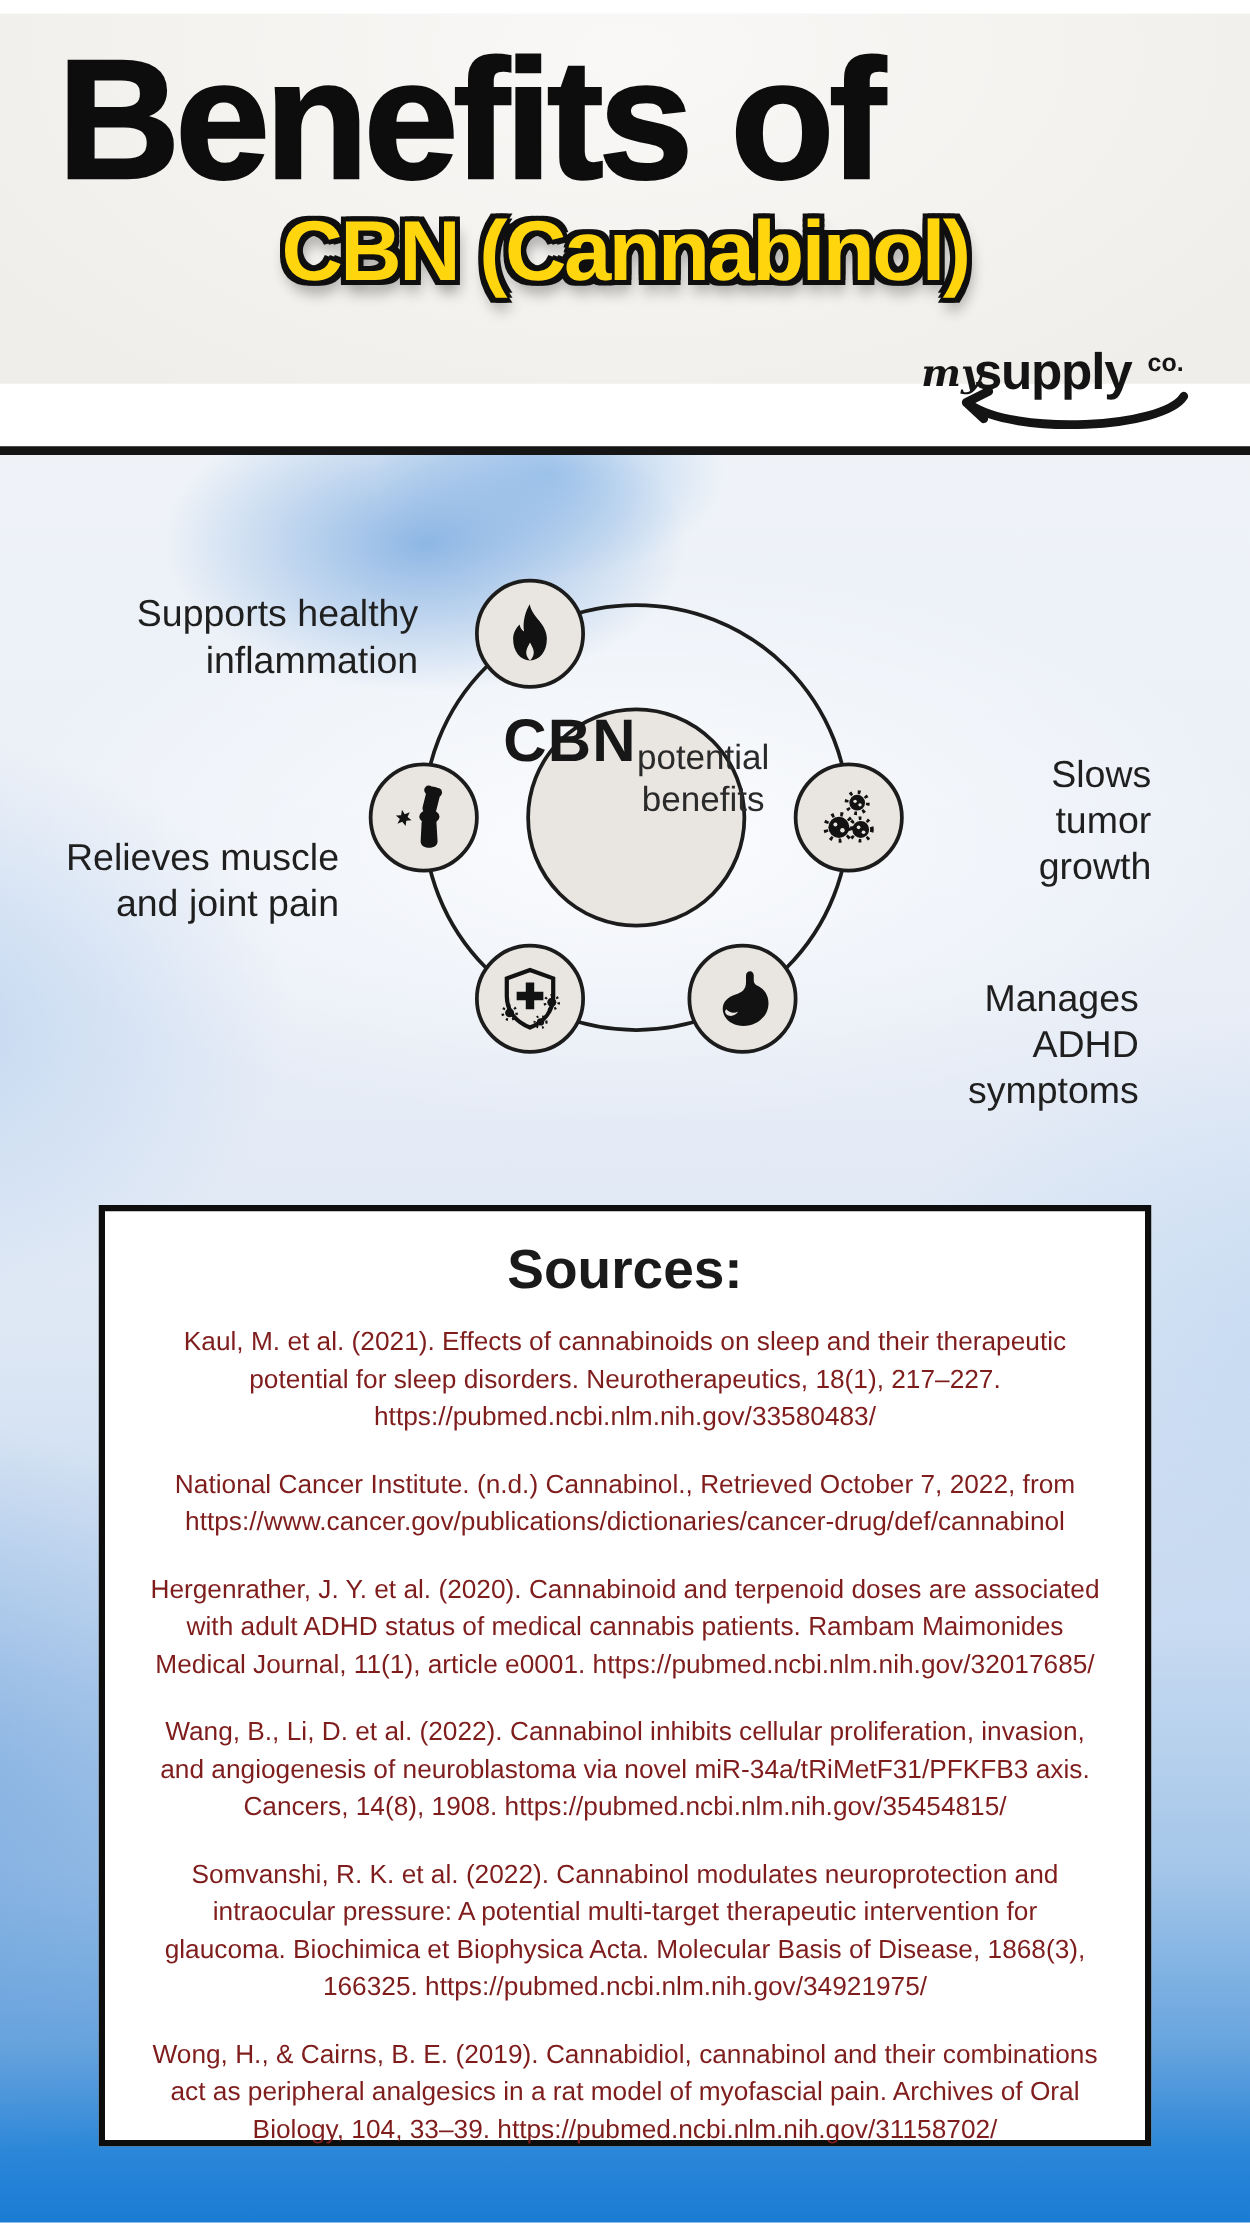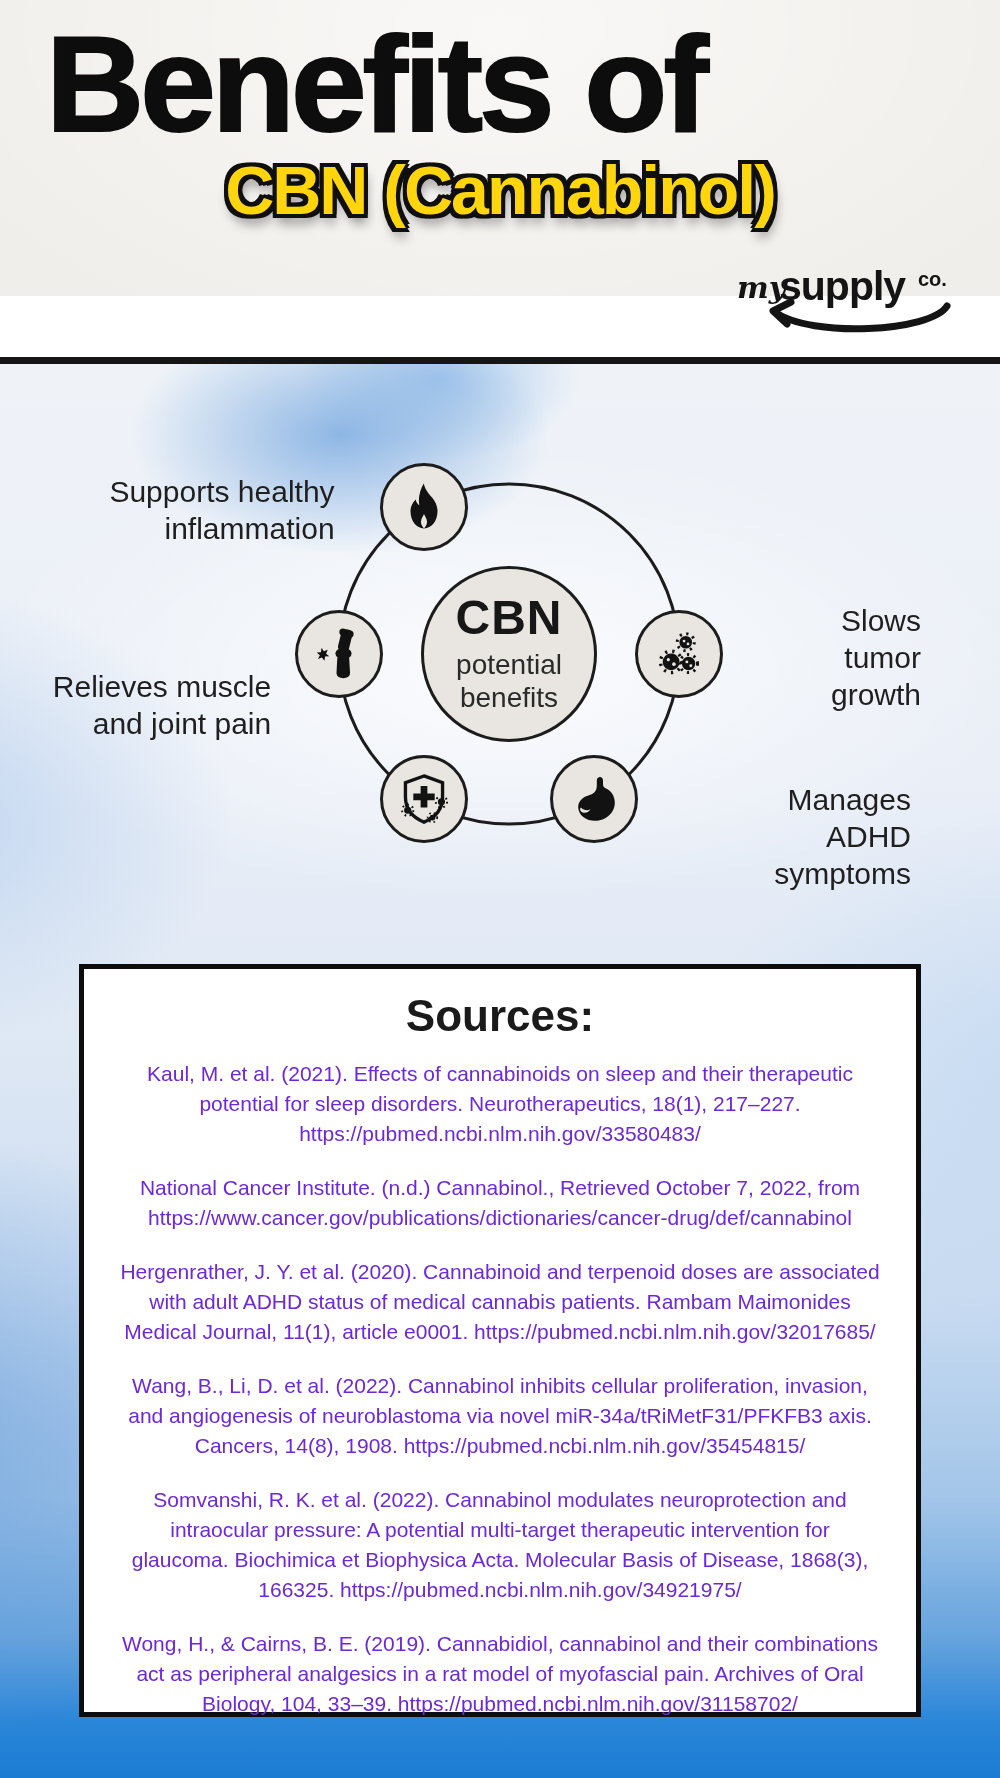--- a/index.html
+++ b/index.html
@@ -2,21 +2,21 @@
 <html><head>
 <meta charset="utf-8">
 <style>
   html,body{margin:0;padding:0;}
   body{
     width:1000px;height:1778px;position:relative;overflow:hidden;
     font-family:"Liberation Sans",sans-serif;background:#ffffff;
   }
   
   .header{
-    position:absolute;left:0;top:0;width:1000px;height:296px;
+    position:absolute;left:0;top:11px;width:1000px;height:296px;
     background:
       radial-gradient(900px 500px at 50% 10%, rgba(255,255,255,.6), rgba(255,255,255,0) 70%),
       #f0eeea;
   }
   .title-black{
     position:absolute;left:46px;top:16px;
     font-size:136px;line-height:1;font-weight:800;letter-spacing:-4px;
     color:#0d0d0d;-webkit-text-stroke:2px #0d0d0d;white-space:nowrap;
   }
   .title-yellow{
@@ -44,24 +44,24 @@
       radial-gradient(520px 380px at 106% 50%, rgba(175,206,240,.5), rgba(175,206,240,0) 70%),
       radial-gradient(620px 430px at -12% 76%, rgba(95,152,216,.6), rgba(95,152,216,0) 72%),
       radial-gradient(700px 300px at 50% 22%, rgba(255,255,255,.8), rgba(255,255,255,0) 75%),
       linear-gradient(180deg,#eff3f8 0%,#e9eef7 30%,#dde7f4 50%,#c9dbf1 66%,#a4c6e9 80%,#67a4de 90%,#2a86d8 96%,#1b7cd3 100%);
   }
   
   .ring-svg{position:absolute;left:0;top:0;width:1000px;height:1414px;}
   .hub{
     position:absolute;left:421px;top:202px;width:176px;height:176px;border-radius:50%;
     background:#e9e6e1;border:3px solid #1c1c1c;box-sizing:border-box;
-    display:flex;flex-direction:column;align-items:center;justify-content:center;
+    display:flex;flex-direction:row;align-items:flex-start;justify-content:center;
   }
   .hub .hub-title{font-size:48px;font-weight:800;letter-spacing:1px;color:#171717;line-height:1.05;}
-  .hub .hub-sub{font-size:28px;color:#2a2a2a;line-height:1.2;text-align:center;white-space:pre-line;margin-top:4px;}
+  .hub .hub-sub{font-size:28px;color:#2a2a2a;line-height:1.2;text-align:center;white-space:pre-line;margin-top:20px;}
   .sat{
     position:absolute;width:88px;height:88px;border-radius:50%;box-sizing:border-box;
     background:#e9e6e1;border:3px solid #1c1c1c;
     display:flex;align-items:center;justify-content:center;
   }
   .sat svg{width:54px;height:54px;}
   .sat-flame{left:380px;top:99px;}
   .sat-sleep{left:550px;top:99px;}
   .sat-knee{left:295px;top:246px;}
   .sat-tumor{left:635px;top:246px;}
@@ -75,21 +75,21 @@
   .bl-3{left:162px;top:293px;margin-top:48px;} .bl-4{left:842px;top:293px;}
   .bl-5{left:217px;top:472px;} .bl-6{left:822px;top:472px;}
   
   .sources{
     position:absolute;left:79px;top:600px;width:842px;height:753px;box-sizing:border-box;
     background:#ffffff;border:5px solid #0d0d0d;
     padding:22px 20px 0 20px;text-align:center;
   }
   .sources-title{font-size:44px;font-weight:700;color:#1a1a1a;margin:0 0 18px 0;}
   .citation{
-    font-size:21px;line-height:30px;color:#6d28d9;white-space:pre-line;margin:0 0 24px 0;
+    font-size:21px;line-height:30px;color:#7f1d1d;white-space:pre-line;margin:0 0 24px 0;
   }
 </style>
 </head>
 <body>
 
 <div class="header">
   <div class="title-black">Benefits of</div>
   <div class="title-yellow">CBN (Cannabinol)</div>
   <svg class="logo" viewBox="0 0 230 92">
     <text class="my" x="2" y="48">my</text>

